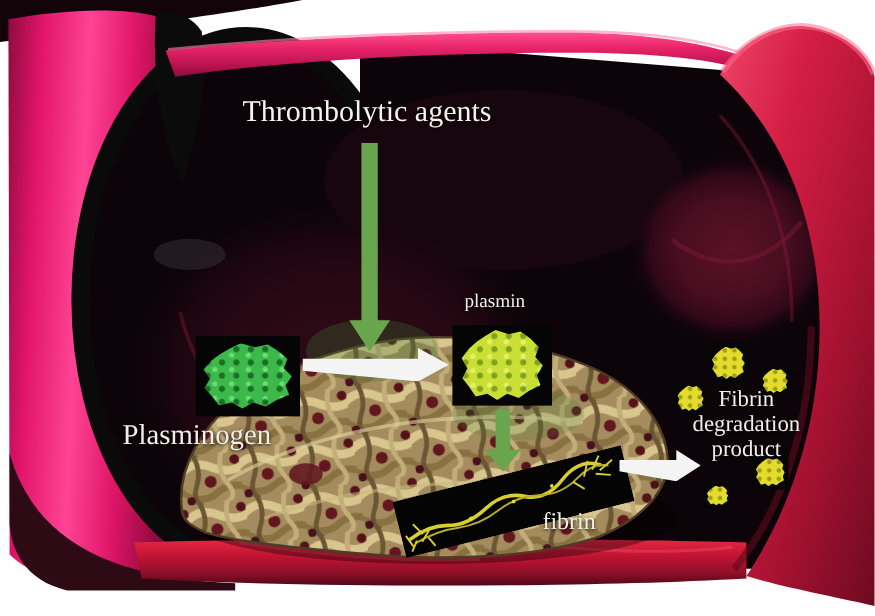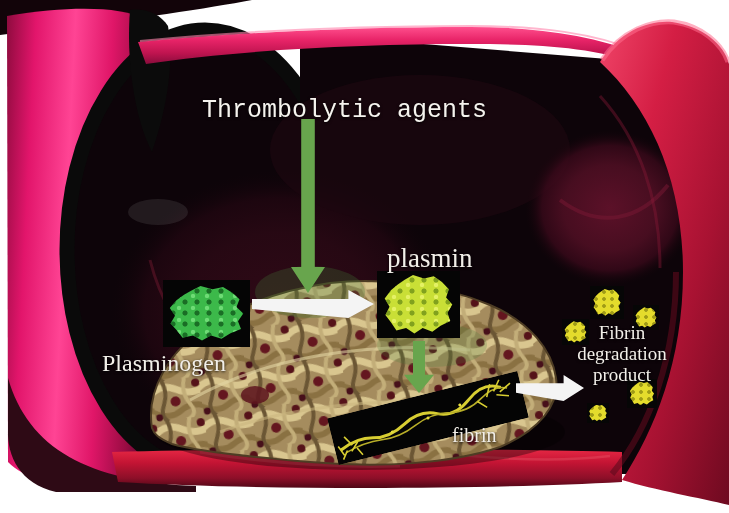--- a/index.html
+++ b/index.html
@@ -1,23 +1,23 @@
 <!DOCTYPE html>
 <html><head>
 <meta charset="utf-8">
 <style>
   html,body{margin:0;padding:0;background:#ffffff;}
   #fig{position:relative;width:729px;height:513px;background:#ffffff;overflow:hidden;
        font-family:"Liberation Serif", serif;}
   #scene{position:absolute;left:0;top:0;z-index:0;}
 
   .lbl{position:absolute;color:#f2efe9;text-shadow:0 1px 3px rgba(0,0,0,.85);z-index:4;white-space:nowrap;}
-  #title{left:202px;top:96px;font-size:25px;color:#f5f3ee;font-family:Liberation Mono, monospace;}
+  #title{left:202px;top:80px;font-size:25px;color:#f5f3ee;}
   #lbl-plasminogen{left:102px;top:350px;font-size:24px;}
-  #lbl-plasmin{left:387px;top:243px;font-size:27px;}
+  #lbl-plasmin{left:387px;top:243px;font-size:16px;}
   #lbl-fibrin{left:452px;top:424px;font-size:20px;}
   #lbl-fdp{left:566px;top:322px;width:112px;font-size:19px;line-height:21px;text-align:center;white-space:normal;}
 
   .arrow{position:absolute;z-index:3;}
   .green-arrow{background:#68a54d;
     filter:drop-shadow(1px 0 0 #2e7a55) drop-shadow(-1px 0 0 #2e7a55)
            drop-shadow(0 1px 0 #2e7a55) drop-shadow(0 -1px 0 #2e7a55);}
   .white-arrow{background:#f4f4f4;filter:drop-shadow(1px 2px 2px rgba(0,0,0,.45));}
   #arrow-agents{left:291px;top:119px;width:34px;height:174px;
     clip-path:polygon(30% 0,70% 0,70% 85%,100% 85%,50% 100%,0 85%,30% 85%);}

